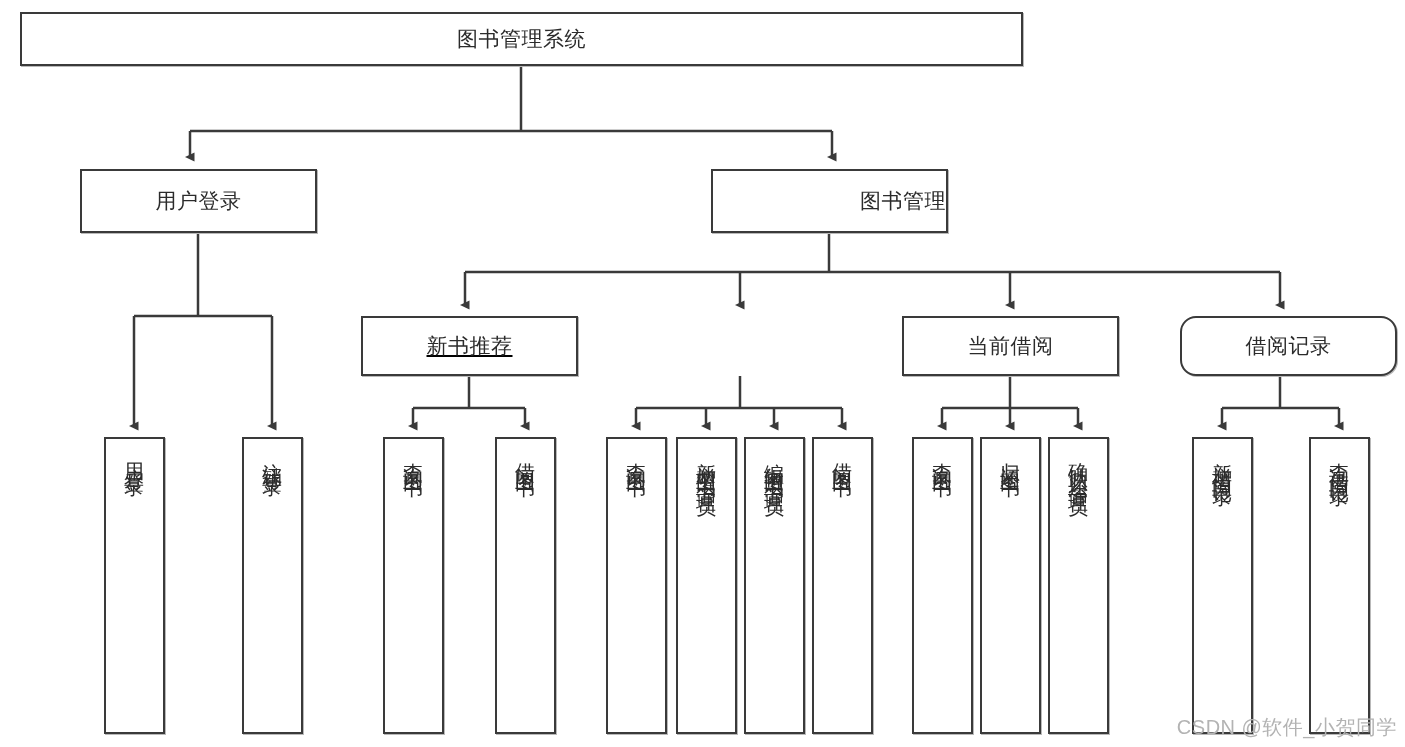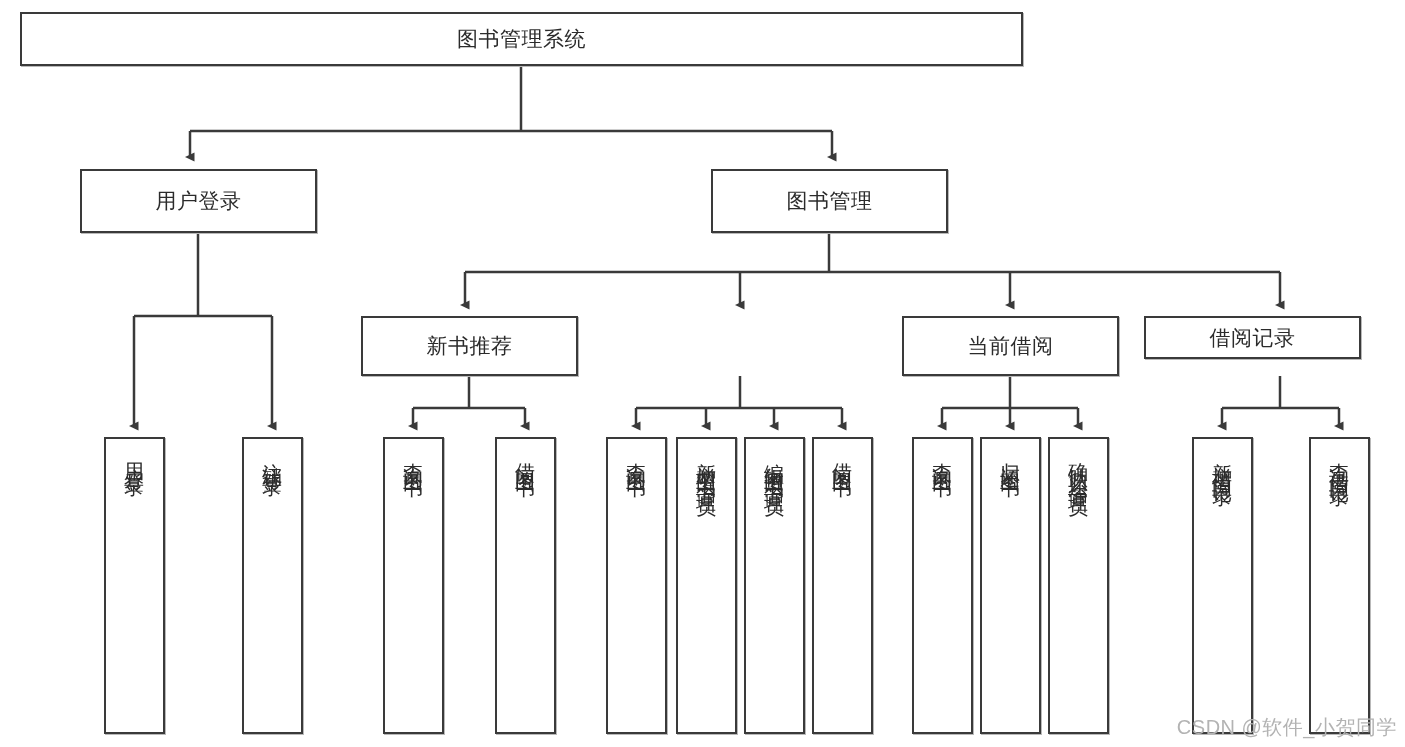--- a/index.html
+++ b/index.html
@@ -127,31 +127,31 @@
     </g>
   </svg>
 
   <div class="node root" style="left:20px; top:12px; width:1003px; height:54px;">
     <span class="node-label">图书管理系统</span>
   </div>
 
   <div class="node horizontal" style="left:80px; top:169px; width:237px; height:64px;">
     <span class="node-label">用户登录</span>
   </div>
-  <div class="node horizontal" style="left:711px; top:169px; width:237px; height:64px;">
+  <div class="node horizontal" style="left:711px; top:169px; width:237px; height:64px;justify-content:flex-end;">
     <span class="node-label">图书管理</span>
   </div>
 
-  <div class="node horizontal" style="left:361px; top:316px; width:217px; height:60px;">
+  <div class="node horizontal" style="left:361px; top:316px; width:217px; height:60px;text-decoration:underline;">
     <span class="node-label">新书推荐</span>
   </div>
   <div class="node horizontal" style="left:902px; top:316px; width:217px; height:60px;">
     <span class="node-label">当前借阅</span>
   </div>
-  <div class="node horizontal" style="left:1144px; top:316px; width:217px; height:43px;">
+  <div class="node horizontal" style="left:1180px; top:316px; width:217px; height:60px;border-radius:16px;">
     <span class="node-label">借阅记录</span>
   </div>
 
   <div class="node vertical" style="left:104px; top:437px; width:61px; height:297px;">
     <span class="node-label">用户登录</span>
   </div>
   <div class="node vertical" style="left:242px; top:437px; width:61px; height:297px;">
     <span class="node-label">注销登录</span>
   </div>
 

